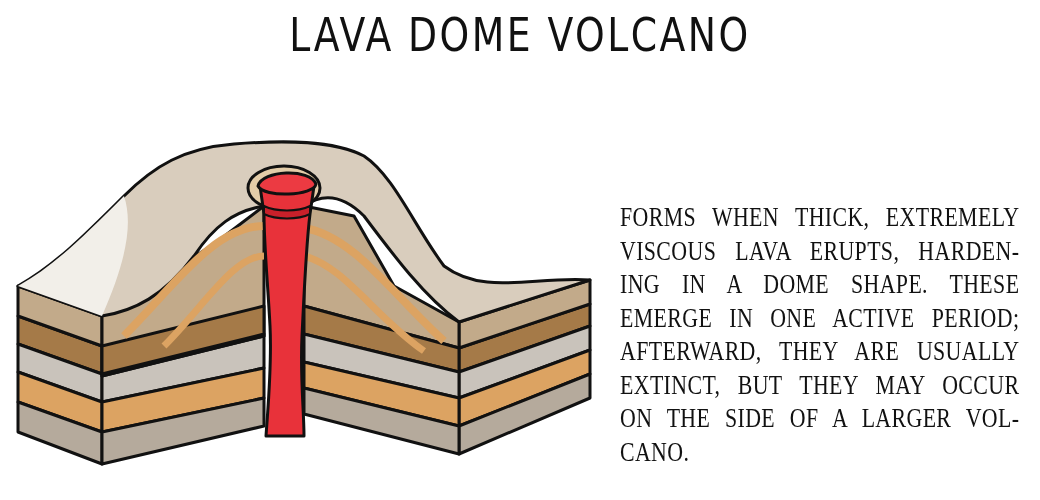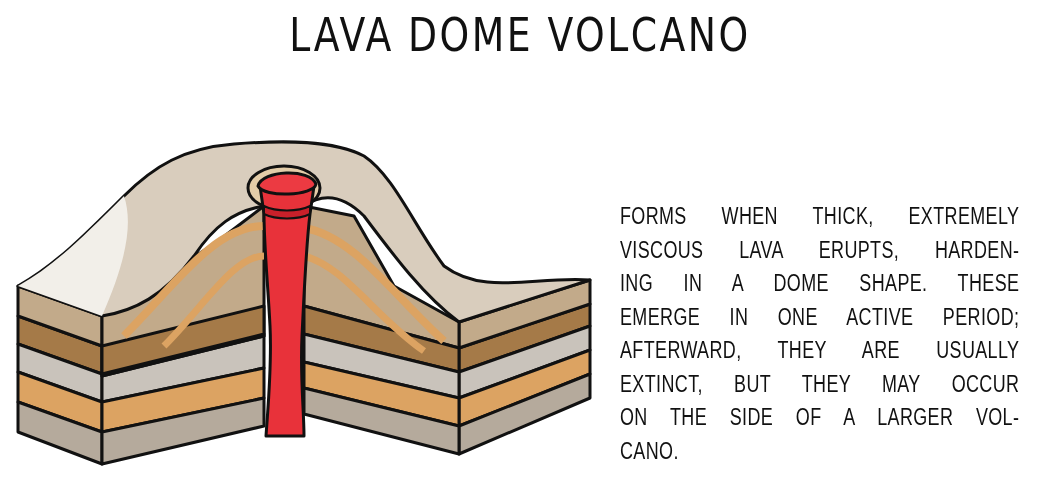--- a/index.html
+++ b/index.html
@@ -6,21 +6,21 @@
   body { width: 1040px; height: 500px; position: relative; overflow: hidden; font-family: "DejaVu Sans", sans-serif; }
   .title {
     position: absolute; left: 0; top: 8px; width: 1040px; text-align: center;
     font-family: "DejaVu Sans", sans-serif; font-weight: normal;
     font-size: 46px; letter-spacing: 3px; color: #111; transform: scaleX(0.82);
     transform-origin: center top;
   }
   .illustration { position: absolute; left: 14px; top: 136px; width: 580px; height: 360px; }
   .description {
     position: absolute; left: 620px; top: 200px; width: 400px;
-    font-family: Liberation Sans, sans-serif; font-size: 23px; line-height: 33.5px;
+    font-family: Liberation Serif, serif; font-size: 28px; line-height: 33.5px;
     color: #111; text-align: justify; text-align-last: left; letter-spacing: 0.5px;
   }
   .description .line { display: block; transform: scaleX(0.78); transform-origin: left top; width: 128%; text-align: justify; text-align-last: justify; white-space: nowrap; }
   .description .line.last { text-align-last: left; }
 </style>
 </head>
 <body>
 
 <div class="title">LAVA DOME VOLCANO</div>
 

